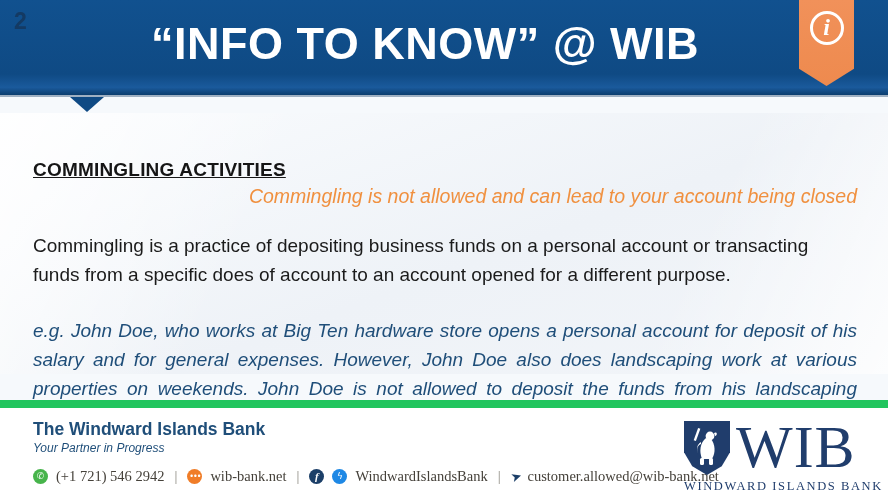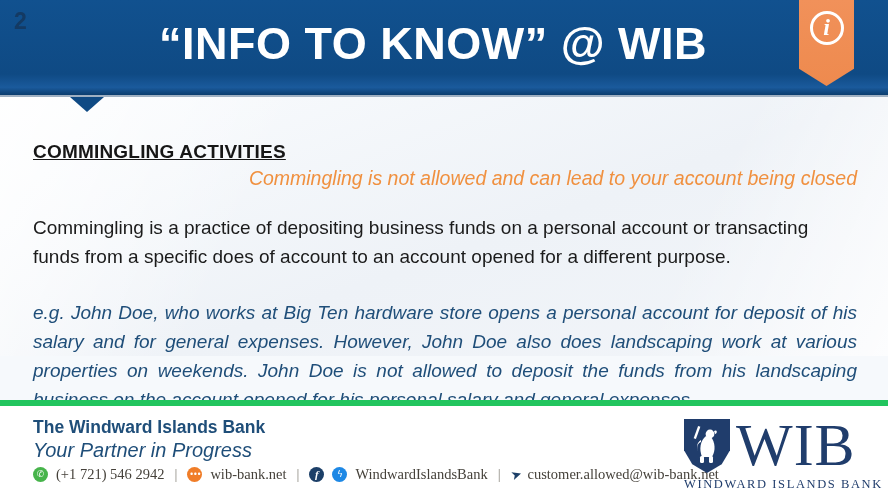--- a/index.html
+++ b/index.html
@@ -17,21 +17,20 @@
     z-index:2;
   }
   .slide-number{
     position:absolute;top:8px;left:14px;
     font-size:23px;color:#143a63;font-weight:bold;
   }
   .title{
     position:absolute;top:18px;left:0;width:850px;text-align:center;
     color:#ffffff;font-size:45px;font-weight:bold;letter-spacing:.5px;
     white-space:nowrap;
-    padding-left:8px;
   }
   .header-notch{
     position:absolute;top:97px;left:70px;width:0;height:0;z-index:2;
     border-left:17px solid transparent;border-right:17px solid transparent;
     border-top:15px solid #0f4a84;
   }
   .ribbon{
     position:absolute;top:0;left:799px;width:55px;height:86px;z-index:3;
     background:linear-gradient(180deg,#f1915a,#ee8a4e);
     clip-path:polygon(0 0,100% 0,100% 80%,50% 100%,0 80%);
@@ -40,21 +39,21 @@
   .info-circle{
     margin-top:11px;width:34px;height:34px;border:3px solid #ffffff;border-radius:50%;
     display:flex;align-items:center;justify-content:center;
     color:#ffffff;font-family:"Liberation Serif",serif;
     font-style:italic;font-weight:bold;font-size:24px;line-height:1;
     padding-bottom:2px;box-sizing:border-box;
   }
 
   
   .body{
-    position:absolute;top:95px;left:0;width:888px;height:261px;
+    position:absolute;top:113px;left:0;width:888px;height:261px;
     background:
       linear-gradient(115deg,rgba(255,255,255,.9) 0%,rgba(255,255,255,0) 30%),
       linear-gradient(295deg,rgba(255,255,255,.8) 0%,rgba(255,255,255,0) 25%),
       linear-gradient(160deg,#fafcfe 0%,#eef2f7 55%,#f2f5f9 100%);
     box-sizing:border-box;padding:46px 31px 0 33px;
   }
   .heading{
     font-size:19px;font-weight:bold;color:#161616;
     text-decoration:underline;letter-spacing:.2px;margin:0 0 4px 0;
   }
@@ -65,25 +64,25 @@
     font-size:19px;color:#1b1b1b;line-height:1.5;margin:0 0 28px 0;width:824px;
   }
   .example{
     font-size:19px;font-style:italic;color:#1f4e79;line-height:1.52;
     text-align:justify;margin:0;width:824px;
   }
 
   
   .footer{
     position:absolute;bottom:0;left:0;width:888px;height:100px;
-    background:#ffffff;border-top:6px solid #22c55e;box-sizing:border-box;
+    background:#ffffff;border-top:8px solid #22c55e;box-sizing:border-box;
   }
   .bank-block{position:absolute;top:11px;left:33px;color:#1f4e79;}
   .bank-name{font-size:17.5px;font-weight:bold;margin:0;}
-  .tagline{font-size:20px;font-style:italic;margin:1px 0 0 0;}
+  .tagline{font-size:12px;font-style:italic;margin:1px 0 0 0;}
 
   .contact-row{
     position:absolute;left:33px;top:60px;display:flex;align-items:center;gap:8px;
     font-family:"Liberation Serif",serif;font-size:14.5px;color:#45413a;
     white-space:nowrap;
   }
   .contact-row .sep{color:#8a867e;margin:0 2px;}
   .ci{
     width:15px;height:15px;border-radius:50%;display:inline-flex;
     align-items:center;justify-content:center;flex:0 0 auto;

